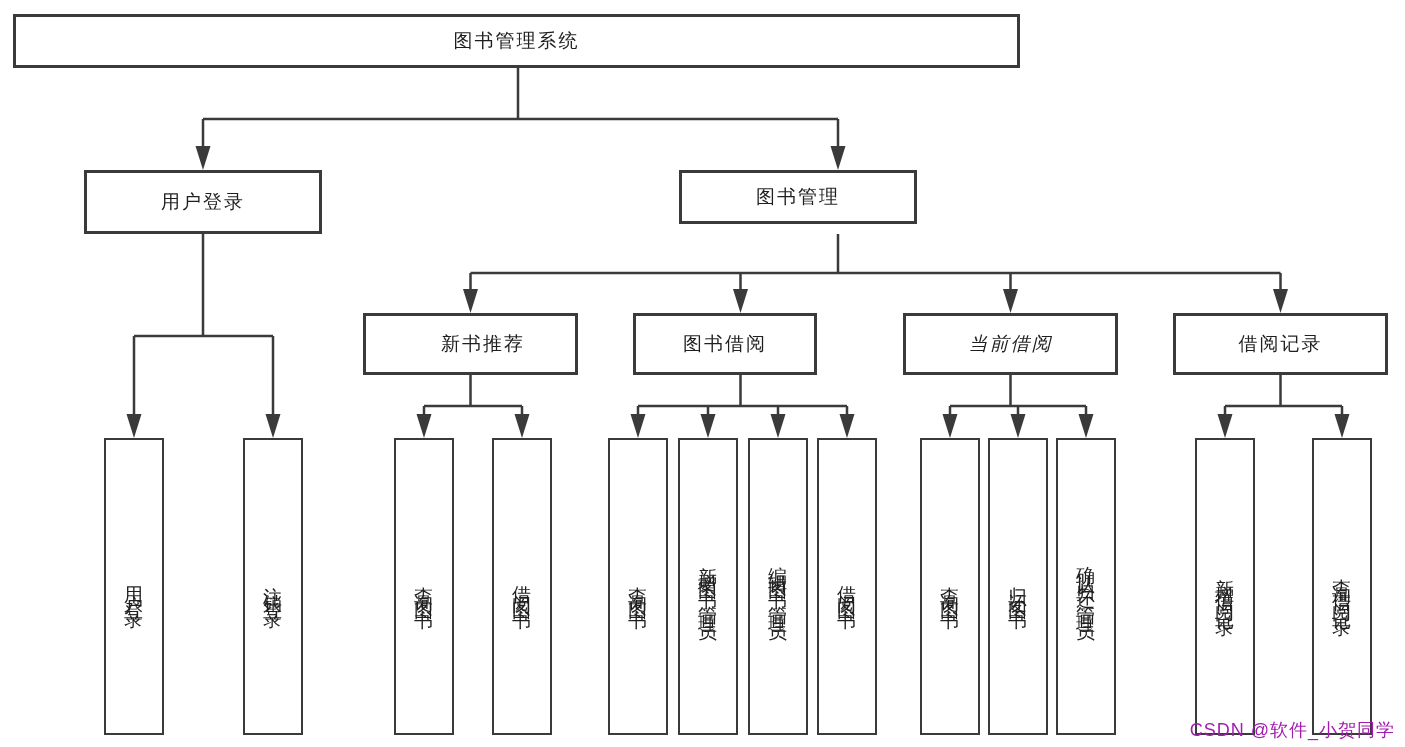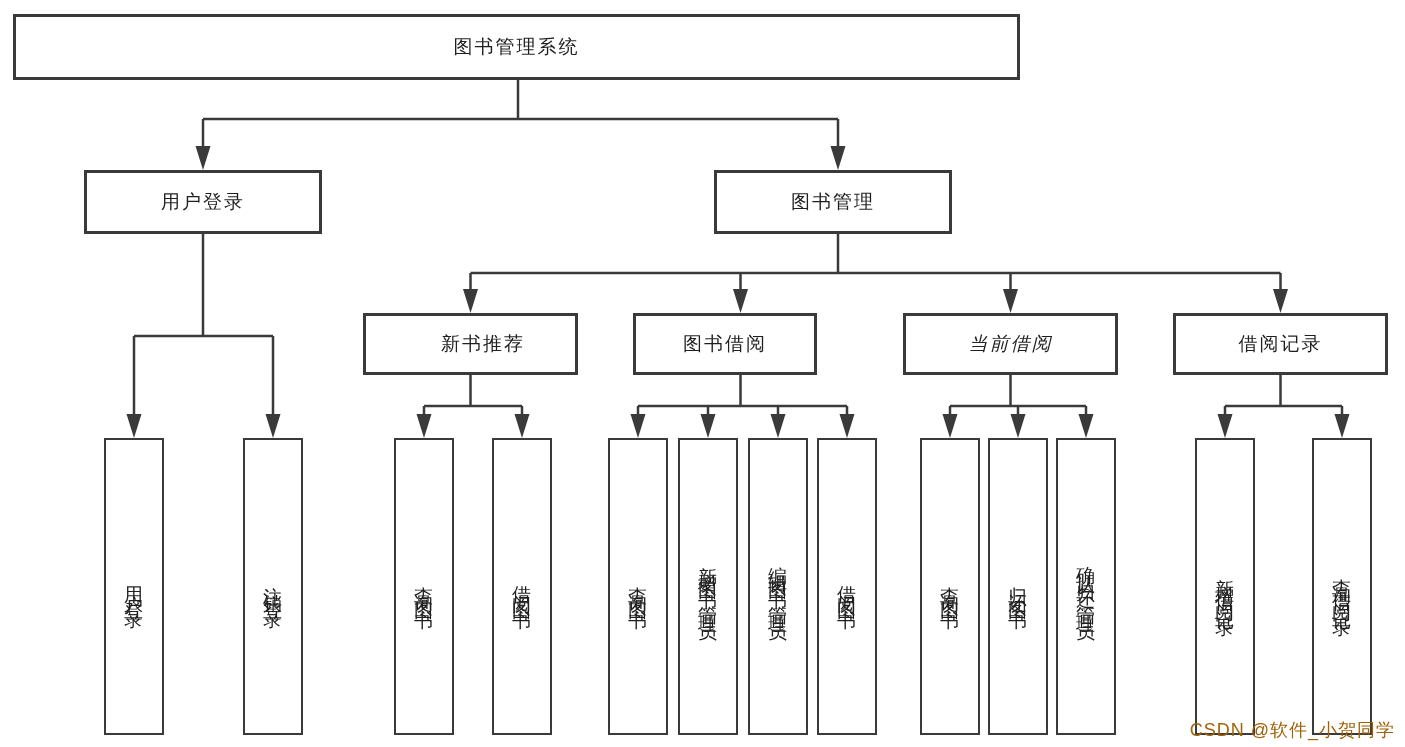--- a/index.html
+++ b/index.html
@@ -40,24 +40,24 @@
   }
   .leaf .vtext {
     writing-mode: vertical-rl;
     text-orientation: mixed;
     letter-spacing: 8px;
     font-size: 19px;
     color: #1f1f1f;
     line-height: 1;
   }
   
-  .n-root   { left: 13px;  top: 14px;  width: 1007px; height: 66px; }
+  .n-root   { left: 13px;  top: 14px;  width: 1007px; height: 54px; }
   
   .n-l2-0   { left: 84px;  top: 170px; width: 238px;  height: 64px; }
-  .n-l2-1   { left: 714px; top: 170px; width: 238px;  height: 64px; }
+  .n-l2-1   { left: 679px; top: 170px; width: 238px;  height: 54px; }
   
   .n-l3-0   { left: 363px;  top: 313px; width: 215px; height: 62px; padding-left: 25px; }
   .n-l3-1   { left: 633px;  top: 313px; width: 184px; height: 62px; }
   .n-l3-2   { left: 903px;  top: 313px; width: 215px; height: 62px; font-style: italic; }
   .n-l3-3   { left: 1173px; top: 313px; width: 215px; height: 62px; }
   
   .leaf { top: 438px; width: 60px; height: 297px; }
   .n-lf-0  { left: 104px; }
   .n-lf-1  { left: 243px; }
   .n-lf-2  { left: 394px; }
@@ -69,21 +69,21 @@
   .n-lf-8  { left: 920px; }
   .n-lf-9  { left: 988px; }
   .n-lf-10 { left: 1056px; }
   .n-lf-11 { left: 1195px; }
   .n-lf-12 { left: 1312px; }
   #watermark {
     position: absolute;
     right: 10px;
     bottom: 5px;
     z-index: 3;
-    color: #a16207;
+    color: #a21caf;
     font-size: 18px;
     letter-spacing: 1px;
     white-space: nowrap;
   }
 </style>
 </head>
 <body>
 
 <div id="stage">
 

